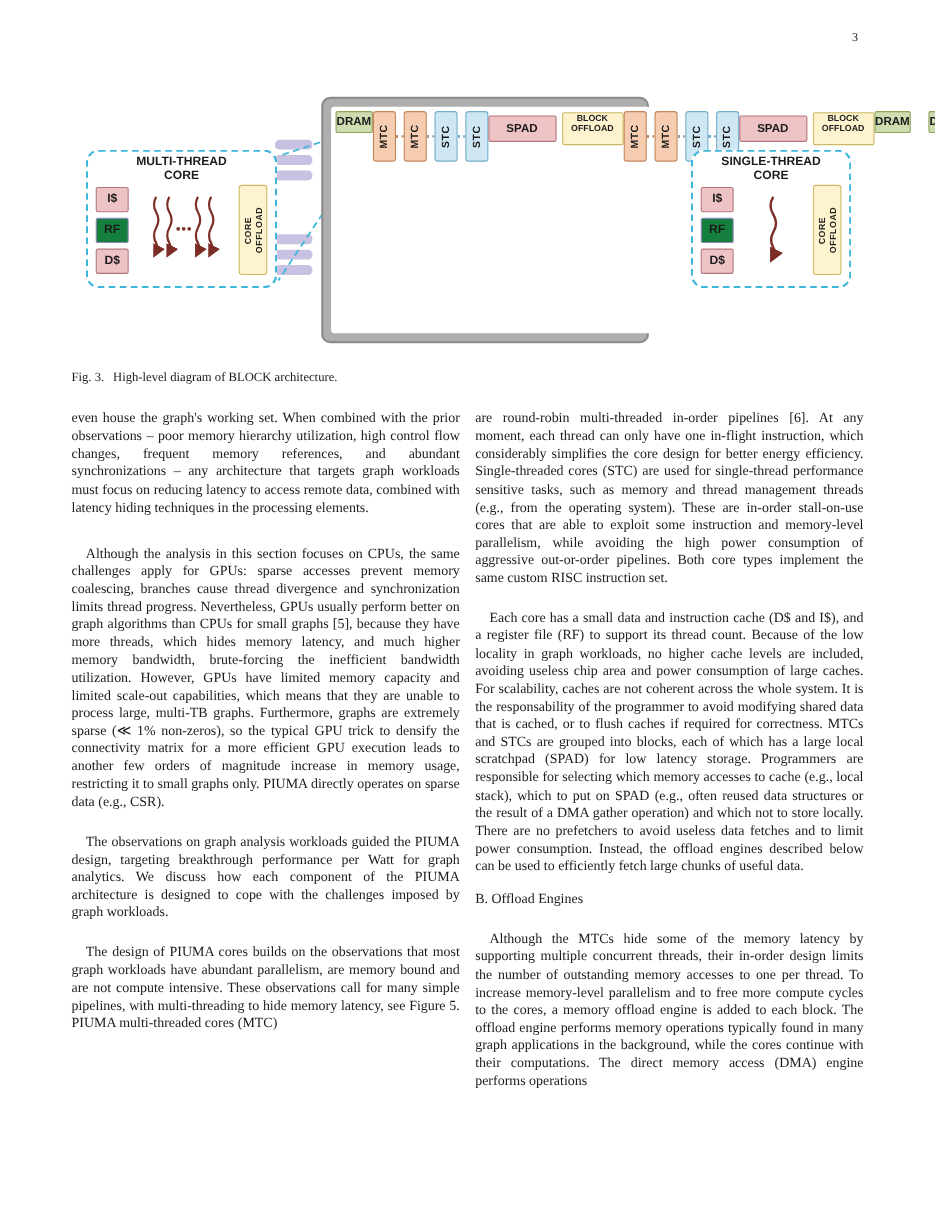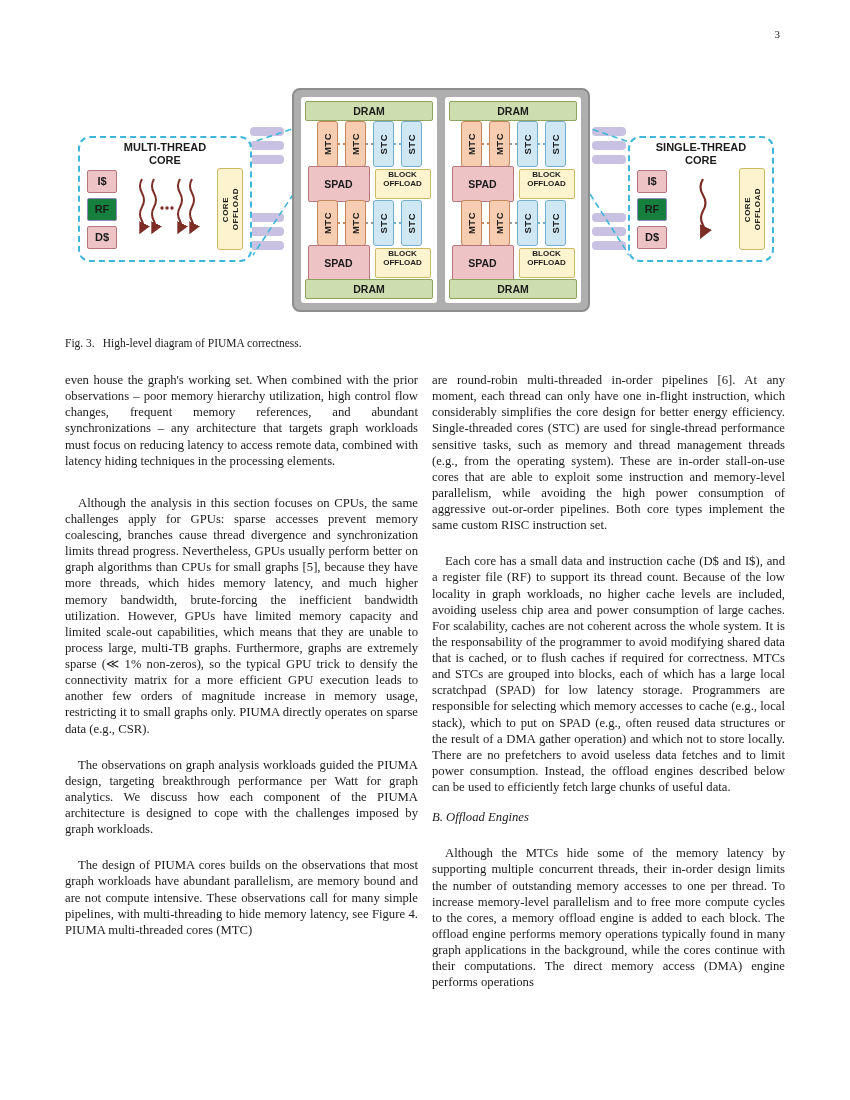--- a/index.html
+++ b/index.html
@@ -13,21 +13,21 @@
   .figure-area{position:absolute;top:85px;left:0;width:850px;height:245px;}
   .connectors{position:absolute;left:0;top:0;z-index:2;}
   .bar{position:absolute;width:34px;height:9px;border-radius:4px;background:#c9c1e1;z-index:1;}
 
   .central{
     position:absolute;left:292px;top:3px;width:298px;height:224px;
     background:#aeaeae;border:2px solid #8d8d8d;border-radius:8px;
     display:flex;gap:8px;padding:7px;box-sizing:border-box;z-index:3;
   }
   .tile{
-    flex:1;background:#ffffff;border-radius:3px;display:flex;flex-direction:column;
+    flex:1;background:#ffffff;border-radius:3px;display:flex;flex-direction:row;
     justify-content:space-between;padding:4px;box-sizing:border-box;
     font-family:"Liberation Sans", sans-serif;
   }
   .dram{
     height:18px;background:#cdddb0;border:1.5px solid #8ea35e;border-radius:2px;
     font-weight:bold;font-size:10.5px;display:flex;align-items:center;justify-content:center;
   }
   .cores{display:flex;align-items:stretch;justify-content:center;height:46px;}
   .core{
     width:21px;border-radius:3px;display:flex;align-items:center;justify-content:center;
@@ -35,21 +35,21 @@
   }
   .core.mtc{background:#f6cdb0;border:1.5px solid #c4875e;}
   .core.stc{background:#cfe7f3;border:1.5px solid #74aecd;}
   .vtext{writing-mode:vertical-rl;transform:rotate(180deg);letter-spacing:.5px;}
   .dlink{width:7px;align-self:center;}
   .dlink.o{border-top:2px dotted #c4875e;}
   .dlink.g{border-top:2px dotted #9a9a9a;}
   .dlink.b{border-top:2px dotted #74aecd;}
   .spad-row{display:flex;align-items:center;justify-content:center;gap:5px;height:32px;}
   .spad{
-    width:62px;height:36px;background:#eec3c6;border:1.5px solid #b5777c;border-radius:2px;
+    width:62px;height:24px;background:#eec3c6;border:1.5px solid #b5777c;border-radius:2px;
     font-weight:bold;font-size:10.5px;display:flex;align-items:center;justify-content:center;box-sizing:border-box;
   }
   .boff{
     width:56px;height:30px;background:#fdf3cf;border:1.5px solid #cdb964;border-radius:2px;
     font-weight:bold;font-size:8px;line-height:1.15;display:flex;flex-direction:column;
     align-items:center;justify-content:flex-start;box-sizing:border-box;
   }
 
   .callout{
     position:absolute;top:51px;height:126px;border:2px dashed #3eb6da;border-radius:12px;
@@ -76,21 +76,21 @@
   .caption{position:absolute;top:337px;left:65px;font-size:11.5px;}
   .caption .lbl{margin-right:8px;margin-top:36px;}
 
   
   .text-cols{position:absolute;top:372px;left:65px;width:720px;display:flex;gap:14px;}
   .col{width:353px;font-size:12.7px;line-height:1.27;text-align:justify;}
   .p{margin:0;}
   .ind{text-indent:13px;margin-top:20px;}
   .gap-top{margin-top:26px;}
   .sec-head{font-variant:small-caps;text-align:center;font-weight:normal;font-size:13.5px;margin:16px 0 10px 0;}
-  .sub-head{font-style:italic;font-weight:normal;font-size:12.7px;margin:14px 0 7px 0;}
+  .sub-head{font-weight:normal;font-size:12.7px;margin:14px 0 7px 0;}
 </style>
 </head>
 <body>
 
 <div class="page">
 
   <div class="page-number">3</div>
 
   <div class="figure-area">
 
@@ -284,29 +284,29 @@
         </svg>
         <div class="core-offload">
           <span class="vtext">CORE</span>
           <span class="vtext">OFFLOAD</span>
         </div>
       </div>
     </div>
   </div>
 
   <div class="caption">
-    <span class="lbl">Fig. 3.</span><span>High-level diagram of PIUMA correctness.</span>
+    <span class="lbl">Fig. 3.</span><span>High-level diagram of BLOCK architecture.</span>
   </div>
 
   <div class="text-cols">
     <div class="col">
       <p class="p">even house the graph's working set. When combined with the prior observations – poor memory hierarchy utilization, high control flow changes, frequent memory references, and abundant synchronizations – any architecture that targets graph workloads must focus on reducing latency to access remote data, combined with latency hiding techniques in the processing elements.</p>
       <p class="p ind gap-top">Although the analysis in this section focuses on CPUs, the same challenges apply for GPUs: sparse accesses prevent memory coalescing, branches cause thread divergence and synchronization limits thread progress. Nevertheless, GPUs usually perform better on graph algorithms than CPUs for small graphs [5], because they have more threads, which hides memory latency, and much higher memory bandwidth, brute-forcing the inefficient bandwidth utilization. However, GPUs have limited memory capacity and limited scale-out capabilities, which means that they are unable to process large, multi-TB graphs. Furthermore, graphs are extremely sparse (≪ 1% non-zeros), so the typical GPU trick to densify the connectivity matrix for a more efficient GPU execution leads to another few orders of magnitude increase in memory usage, restricting it to small graphs only. PIUMA directly operates on sparse data (e.g., CSR).</p>
       <p class="p ind">The observations on graph analysis workloads guided the PIUMA design, targeting breakthrough performance per Watt for graph analytics. We discuss how each component of the PIUMA architecture is designed to cope with the challenges imposed by graph workloads.</p>
-      <p class="p ind">The design of PIUMA cores builds on the observations that most graph workloads have abundant parallelism, are memory bound and are not compute intensive. These observations call for many simple pipelines, with multi-threading to hide memory latency, see Figure 4. PIUMA multi-threaded cores (MTC)</p>
+      <p class="p ind">The design of PIUMA cores builds on the observations that most graph workloads have abundant parallelism, are memory bound and are not compute intensive. These observations call for many simple pipelines, with multi-threading to hide memory latency, see Figure 5. PIUMA multi-threaded cores (MTC)</p>
     </div>
     <div class="col">
       <p class="p">are round-robin multi-threaded in-order pipelines [6]. At any moment, each thread can only have one in-flight instruction, which considerably simplifies the core design for better energy efficiency. Single-threaded cores (STC) are used for single-thread performance sensitive tasks, such as memory and thread management threads (e.g., from the operating system). These are in-order stall-on-use cores that are able to exploit some instruction and memory-level parallelism, while avoiding the high power consumption of aggressive out-or-order pipelines. Both core types implement the same custom RISC instruction set.</p>
       <p class="p ind">Each core has a small data and instruction cache (D$ and I$), and a register file (RF) to support its thread count. Because of the low locality in graph workloads, no higher cache levels are included, avoiding useless chip area and power consumption of large caches. For scalability, caches are not coherent across the whole system. It is the responsability of the programmer to avoid modifying shared data that is cached, or to flush caches if required for correctness. MTCs and STCs are grouped into blocks, each of which has a large local scratchpad (SPAD) for low latency storage. Programmers are responsible for selecting which memory accesses to cache (e.g., local stack), which to put on SPAD (e.g., often reused data structures or the result of a DMA gather operation) and which not to store locally. There are no prefetchers to avoid useless data fetches and to limit power consumption. Instead, the offload engines described below can be used to efficiently fetch large chunks of useful data.</p>
       <h4 class="sub-head">B. Offload Engines</h4>
       <p class="p ind">Although the MTCs hide some of the memory latency by supporting multiple concurrent threads, their in-order design limits the number of outstanding memory accesses to one per thread. To increase memory-level parallelism and to free more compute cycles to the cores, a memory offload engine is added to each block. The offload engine performs memory operations typically found in many graph applications in the background, while the cores continue with their computations. The direct memory access (DMA) engine performs operations</p>
     </div>
   </div>
 
 </div>

